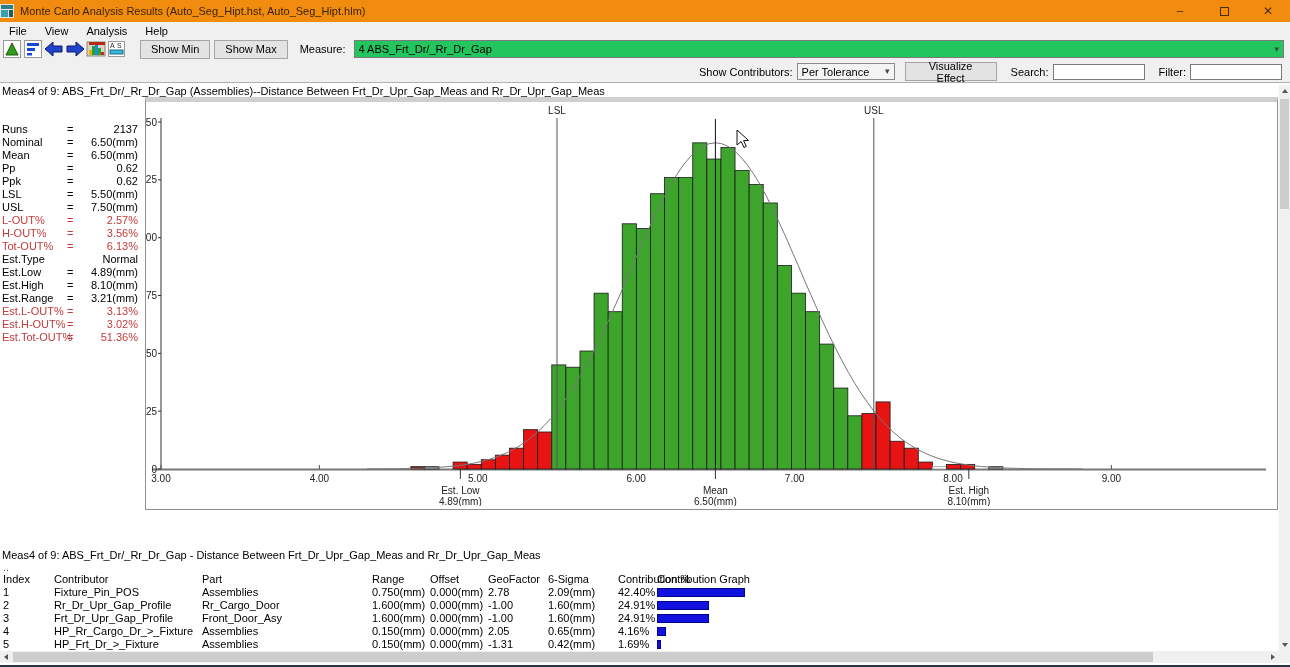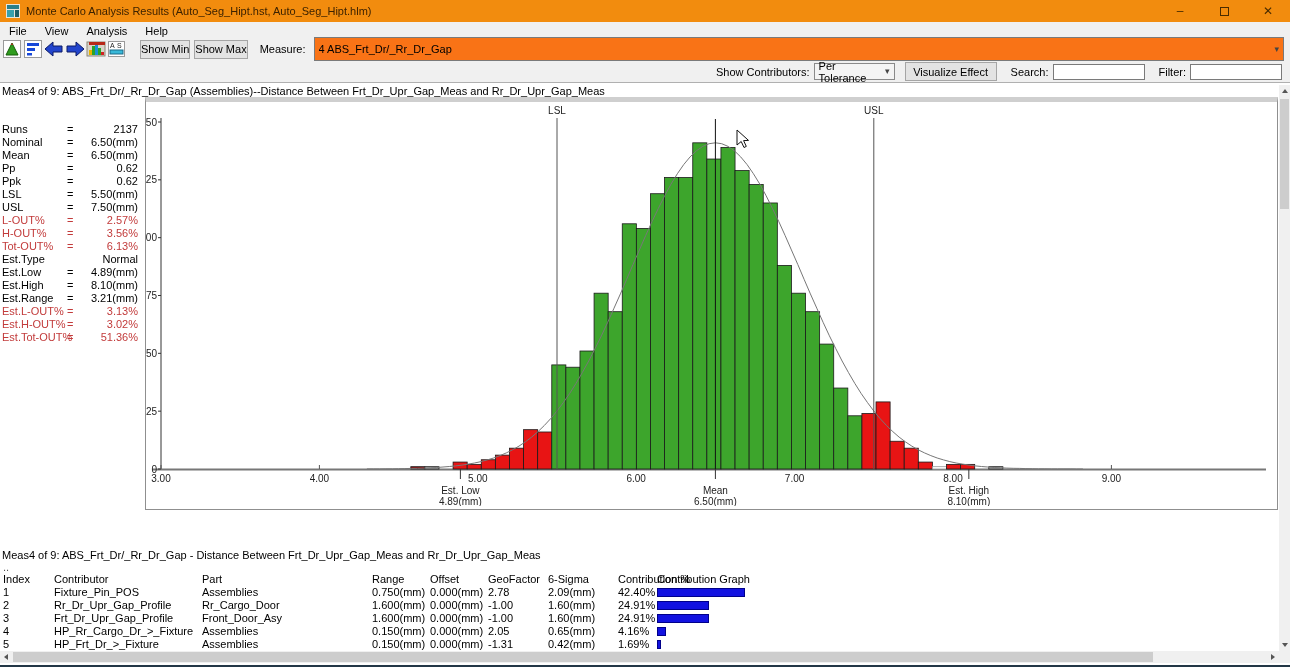--- a/index.html
+++ b/index.html
@@ -3,43 +3,43 @@
 <meta charset="utf-8">
 <style>
   * { box-sizing: border-box; }
   html,body { margin:0; padding:0; }
   body {
     width:1290px; height:667px; position:relative; overflow:hidden;
     font-family:"Liberation Sans","DejaVu Sans",sans-serif; font-size:11px; color:#000;
     background:#ffffff; border-bottom:2px solid #233746;
   }
   
-  .titlebar { height:22px; background:#F28C0E; display:flex; align-items:center; padding-left:6px; }
+  .titlebar { height:22px; background:#F28C0E; display:flex; align-items:center; }
   .app-icon { width:14px; height:14px; margin-right:6px; }
   .title-text { color:#3c2200; font-size:11px; }
   .win-controls { margin-left:auto; display:flex; align-items:center; height:100%; }
   .win-btn { width:44px; height:100%; display:flex; align-items:center; justify-content:center; color:#4a2c00; font-size:12px; cursor:default; }
   .win-btn .sq { width:9px; height:9px; border:1.4px solid #4a2c00; display:inline-block; }
   
   .menubar { height:15px; background:#f0f0f0; display:flex; align-items:flex-end; }
   .menu-item { padding:0 9px; font-size:11px; }
   
   .toolbar { height:24px; background:#f0f0f0; display:flex; align-items:center; padding-left:2px; }
   .tb-icon { width:20px; height:20px; margin-right:1px; display:flex; align-items:center; justify-content:center; }
-  .btn { background:#e3e3e3; border:1px solid #a5a5a5; height:19px; padding:0 0; font-size:11px;
+  .btn { background:#e3e3e3; border:1px solid #a5a5a5; height:19px; padding:0 10px; font-size:11px;
          font-family:inherit; display:inline-flex; align-items:center; }
   .tb-label { margin:0 8px 0 12px; }
-  .combo { flex:1; height:24px; background:#f97316; border:1px solid #7a7a7a; display:flex; align-items:center;
+  .combo { flex:1; height:18px; background:#22c55e; border:1px solid #7a7a7a; display:flex; align-items:center;
            padding:0 4px; margin-right:6px; }
   .combo .val { flex:1; white-space:nowrap; overflow:hidden; }
   .chev { color:#444; font-size:9px; line-height:1; }
   
   .toolbar2 { height:21px; background:#f0f0f0; display:flex; align-items:center; justify-content:flex-end;
               padding-right:8px; }
-  .combo2 { width:81px; height:17px; background:#f4f4f4; border:1px solid #8a8a8a; display:flex;
+  .combo2 { width:98px; height:17px; background:#f4f4f4; border:1px solid #8a8a8a; display:flex;
             align-items:center; padding:0 4px; margin:0 10px 0 4px; }
   .tinput { width:92px; height:16px; background:#fff; border:1px solid #7a7a7a; margin-left:4px;
             font-family:inherit; font-size:11px; padding:0 3px; }
   .lbl2 { margin-left:14px; }
   
   .content { position:absolute; top:82px; left:0; right:0; bottom:2px; background:#fff; border-top:1px solid #b0b0b0; }
   .meas-header { position:absolute; top:2px; left:2px; font-size:11px; white-space:nowrap;text-align:center; }
   
   .stats { position:absolute; top:40px; left:0; width:145px; }
   .stat-row { position:relative; height:13px; line-height:13px; }

